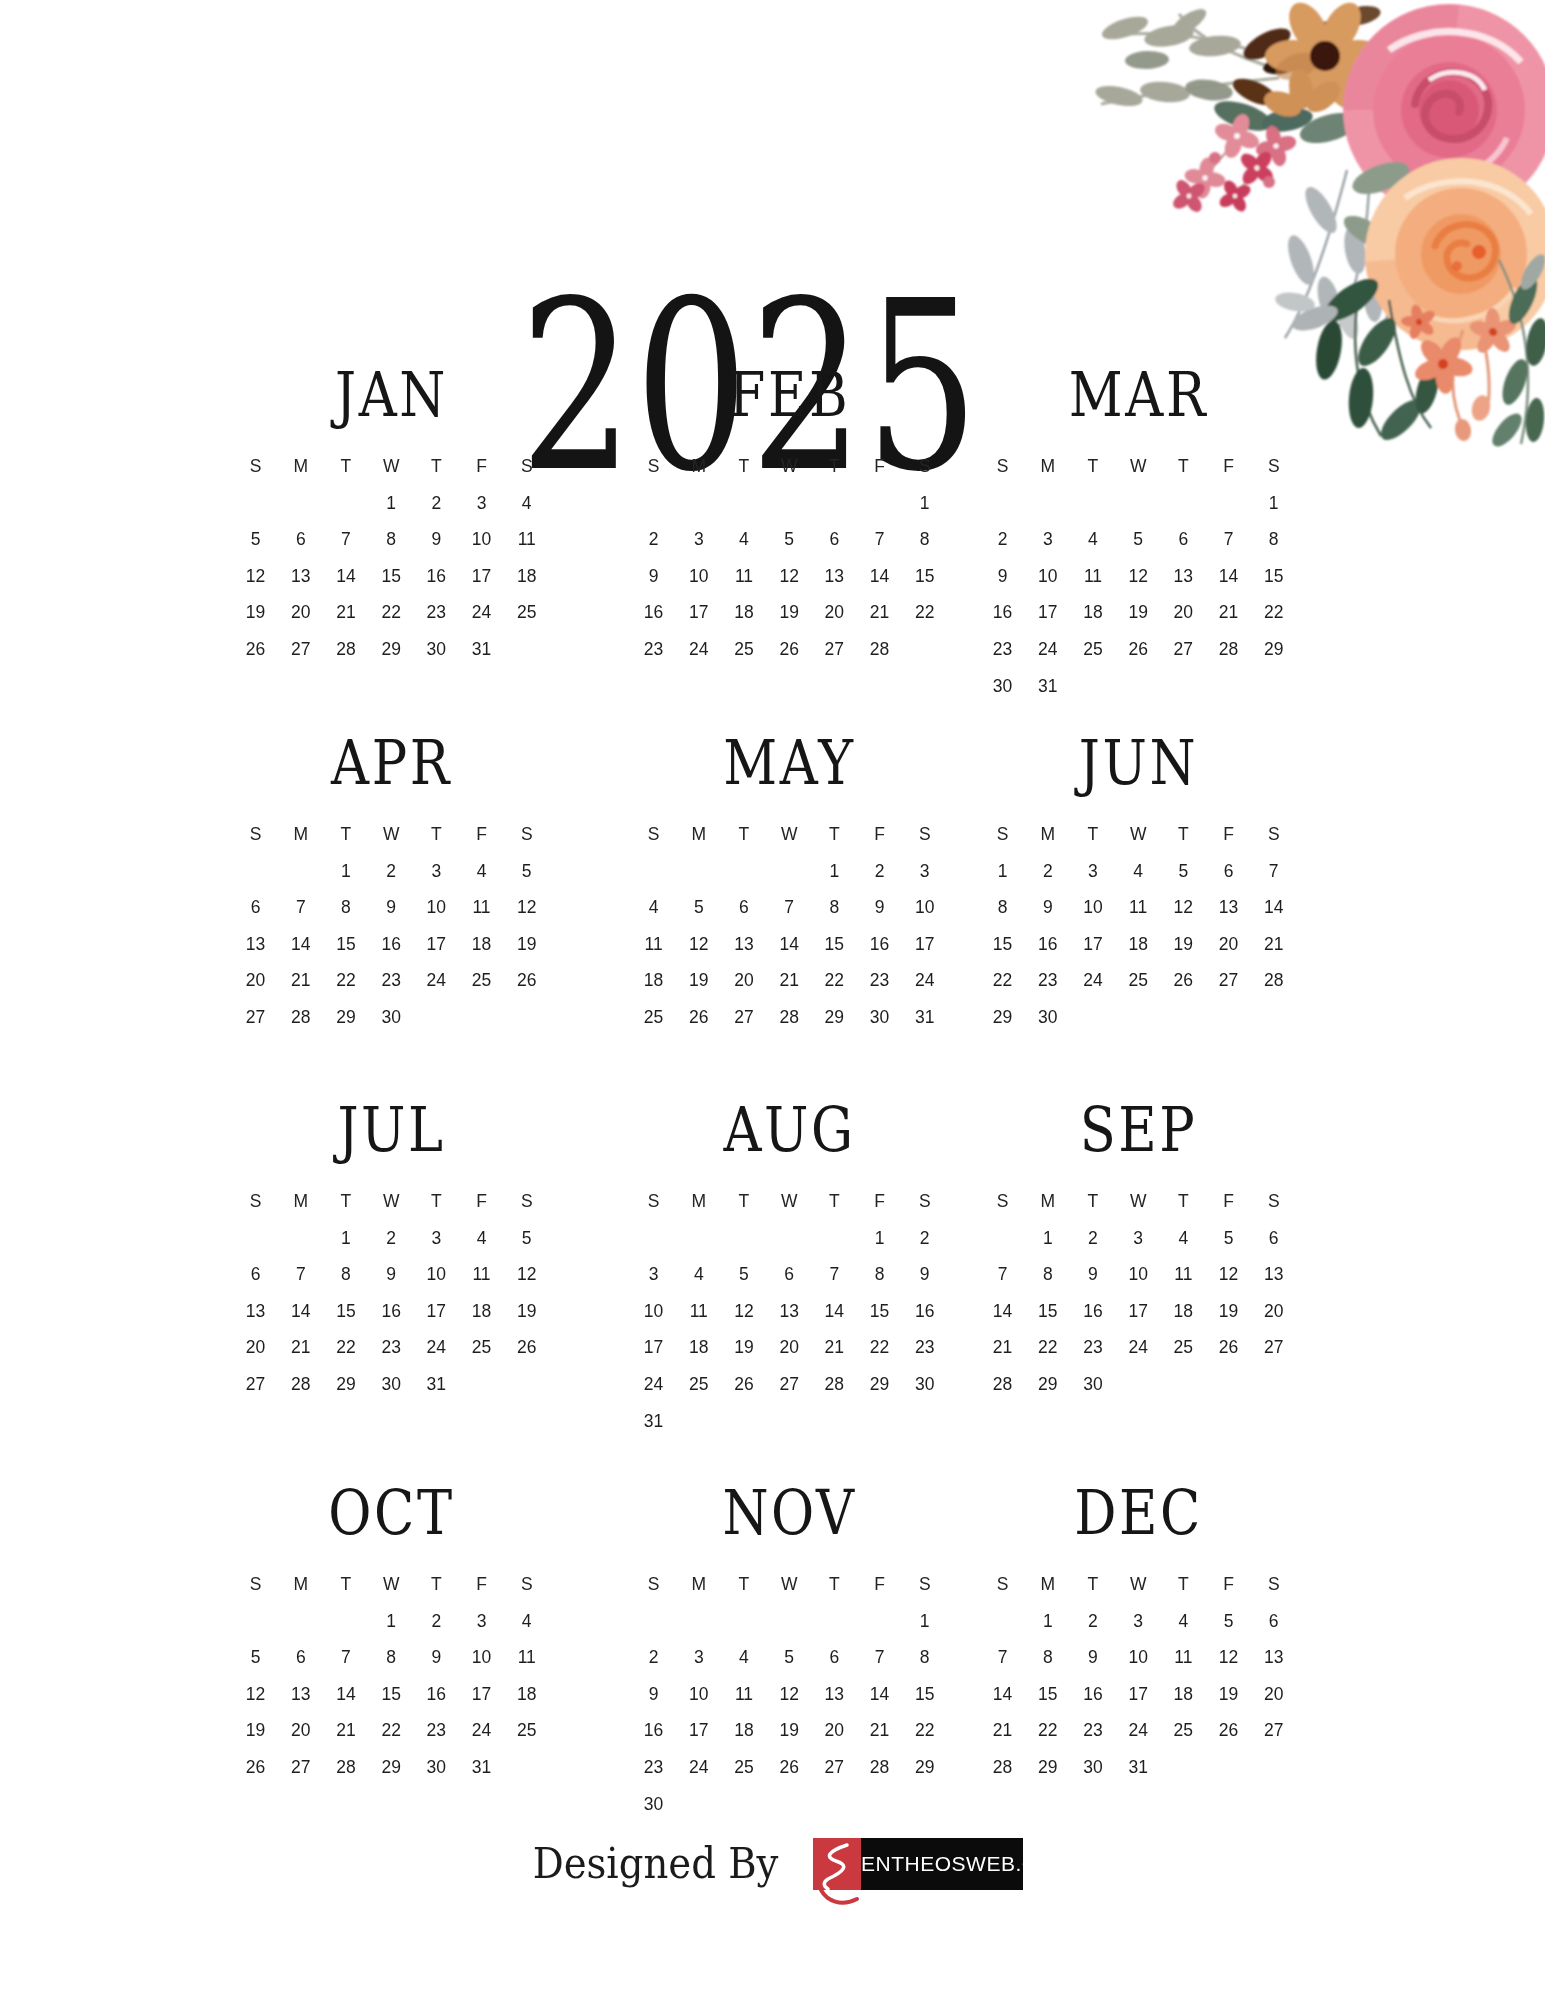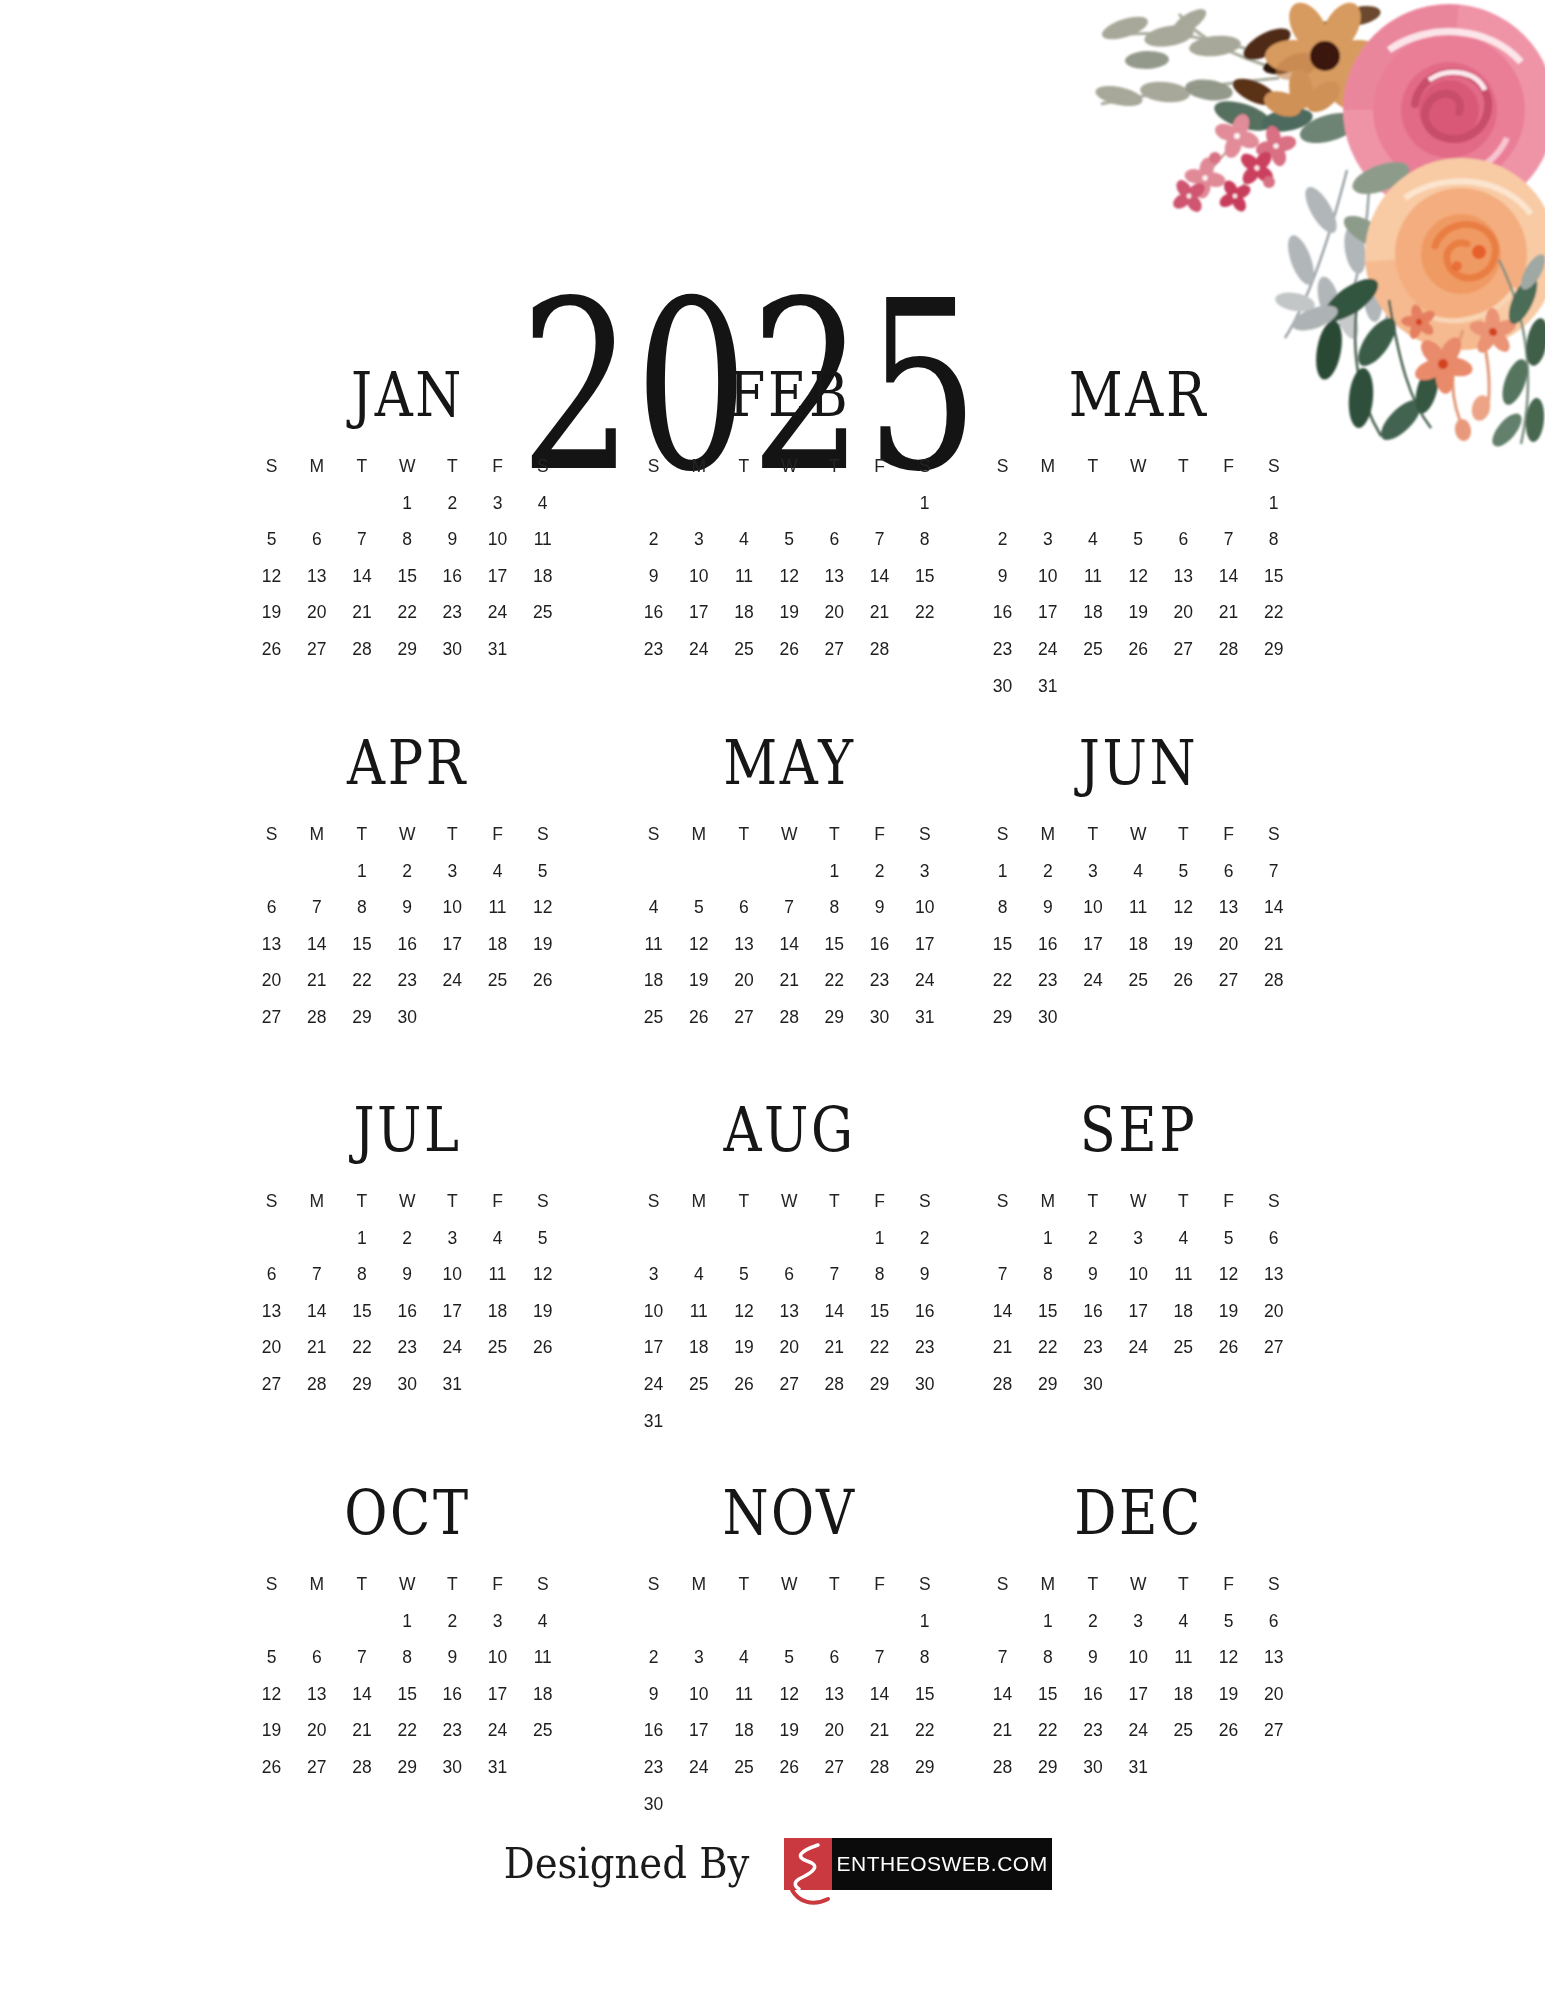--- a/index.html
+++ b/index.html
@@ -9,39 +9,39 @@
   
   .year-title{position:absolute;top:112px;left:0;width:1500px;text-align:center;
     font-family:"DejaVu Serif",serif;font-size:235px;line-height:235px;font-weight:400;
     color:#141414;transform:scaleX(.76);letter-spacing:2px;}
 
   
   .floral{position:absolute;top:0;right:0;width:516px;height:450px;}
 
   
   .month{position:absolute;width:317px;}
-  .c0{left:249px}.c1{left:631px}.c2{left:980px}
+  .c0{left:233px}.c1{left:631px}.c2{left:980px}
   .r0{top:359px}.r1{top:727px}.r2{top:1094px}.r3{top:1477px}
   .month-title{display:block;text-align:center;font-family:"DejaVu Serif",serif;
     font-size:62px;line-height:72px;font-weight:400;color:#161616;
     transform:scaleX(.85);letter-spacing:3px;}
   .grid{display:grid;grid-template-columns:repeat(7,45.2px);grid-auto-rows:36.6px;
     margin-top:17px;}
   .cell{text-align:center;line-height:36.6px;font-size:17.5px;color:var(--text,#1e1e1e);}
   .cell.head{font-size:17.5px;color:#242424;}
 
   
   .footer{position:absolute;top:1838px;left:0;width:1545px;display:flex;
     justify-content:center;align-items:flex-start;gap:24px;}
   .designed-by{font-family:"DejaVu Serif",serif;font-size:42px;line-height:52px;
     color:#1b1b1b;transform:scaleX(.92);}
   .logo{display:flex;align-items:flex-start;}
   .logo-mark{width:48px;height:52px;overflow:visible;flex:0 0 auto;}
   .logo-mark svg{display:block;overflow:visible;}
-  .logo-box{display:block;height:52px;width:220px;background:var(--logo-black,#0b0b0b);
+  .logo-box{display:block;height:52px;width:162px;background:var(--logo-black,#0b0b0b);
     color:#fff;font-family:"Liberation Sans",sans-serif;font-size:21px;line-height:52px;
     letter-spacing:.5px;text-align:center;}
 </style>
 </head>
 <body>
 
 <div class="page">
 
   <svg class="floral" viewBox="0 0 516 450" aria-hidden="true">
     <defs>

